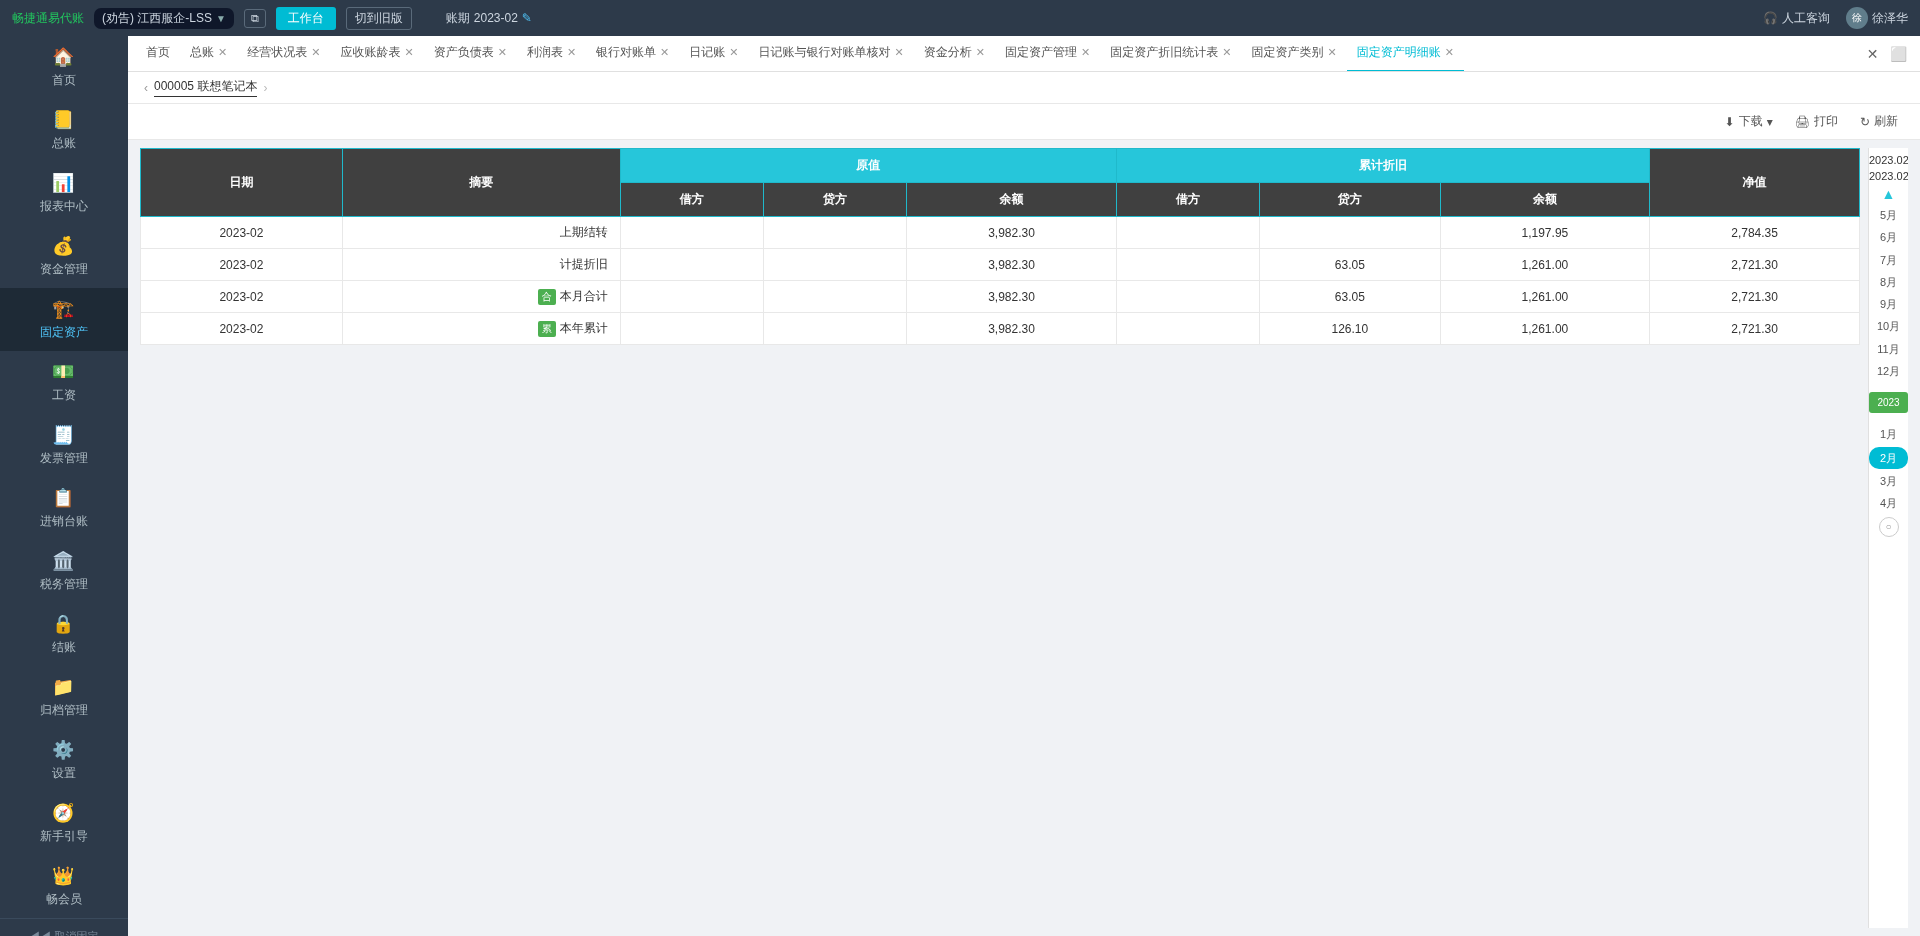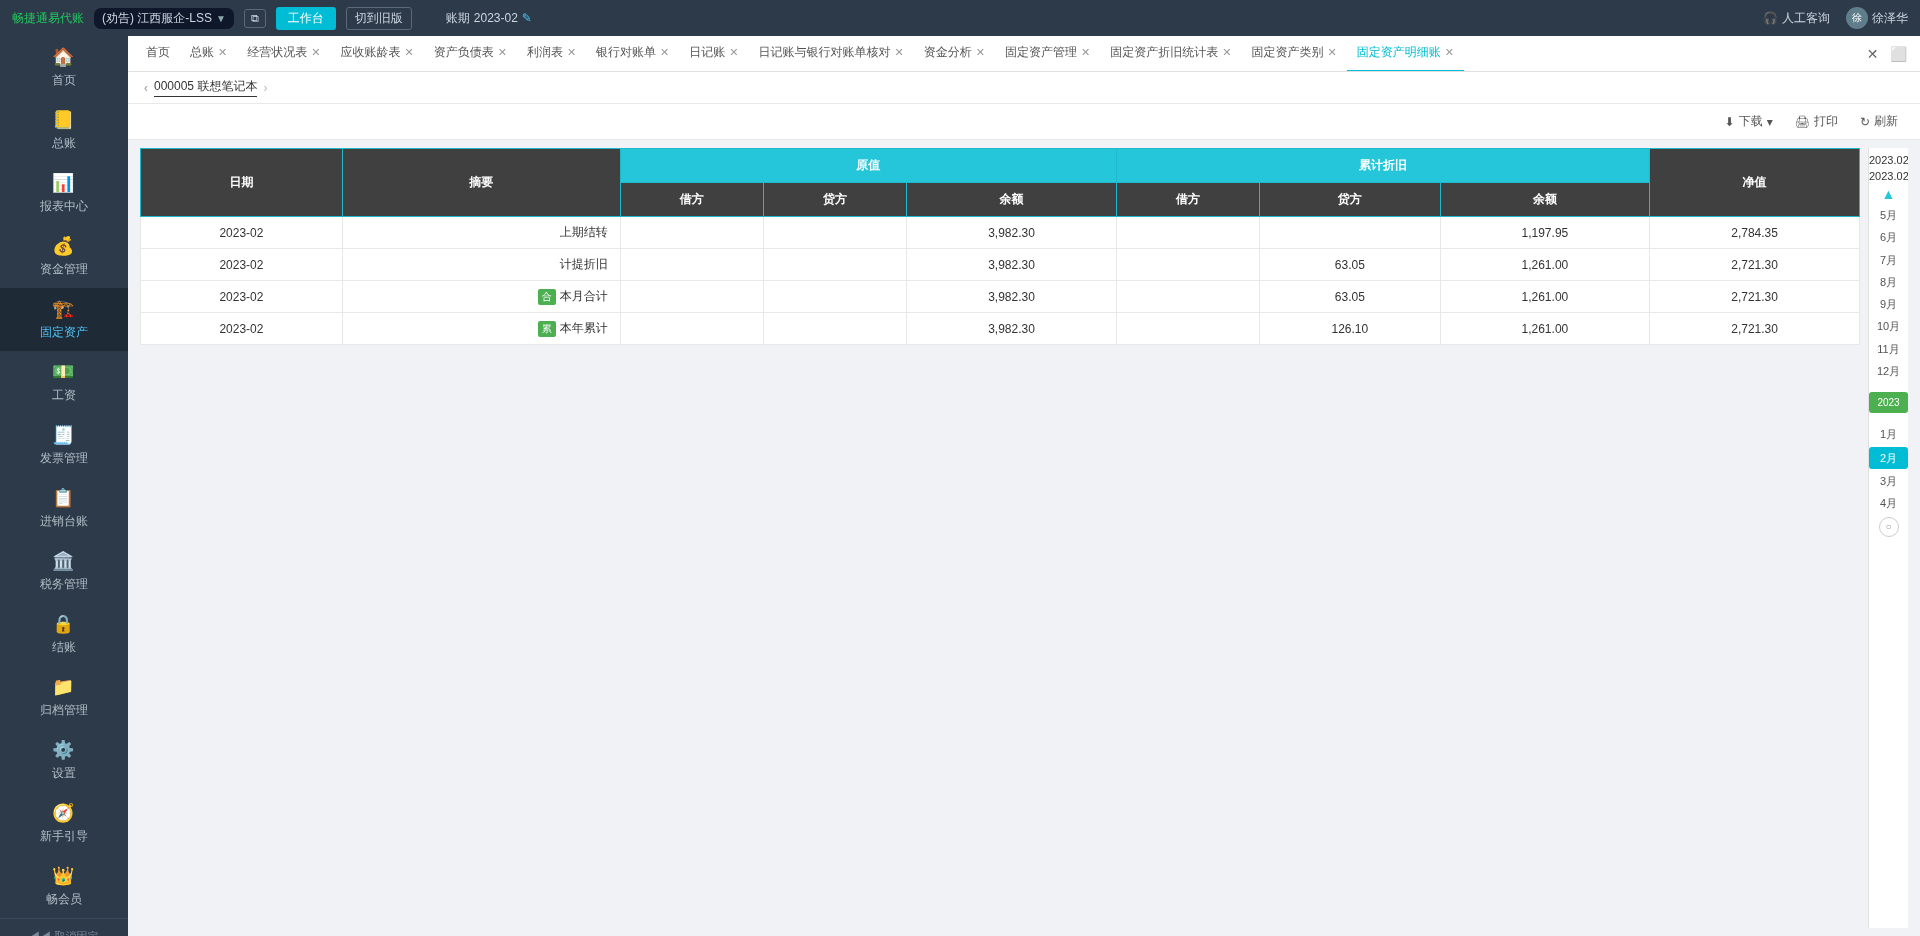--- a/index.html
+++ b/index.html
@@ -293,21 +293,21 @@
     .right-panel-item.active-year {
       background: #4caf50;
       color: white;
       border-radius: 3px;
       margin: 10px 2px;
       font-size: 10px;
     }
     .right-panel-item.active-month {
       background: #00bcd4;
       color: white;
-      border-radius: 3px;
+      border-radius: 10px;
       margin: 1px 2px;
     }
     .right-panel-date {
       color: #333;
       font-size: 11px;
       padding: 2px 0;
       text-align: center;
       width: 100%;
     }
     .up-arrow { color: #26c6da; font-size: 14px; cursor: pointer; padding: 2px; }

